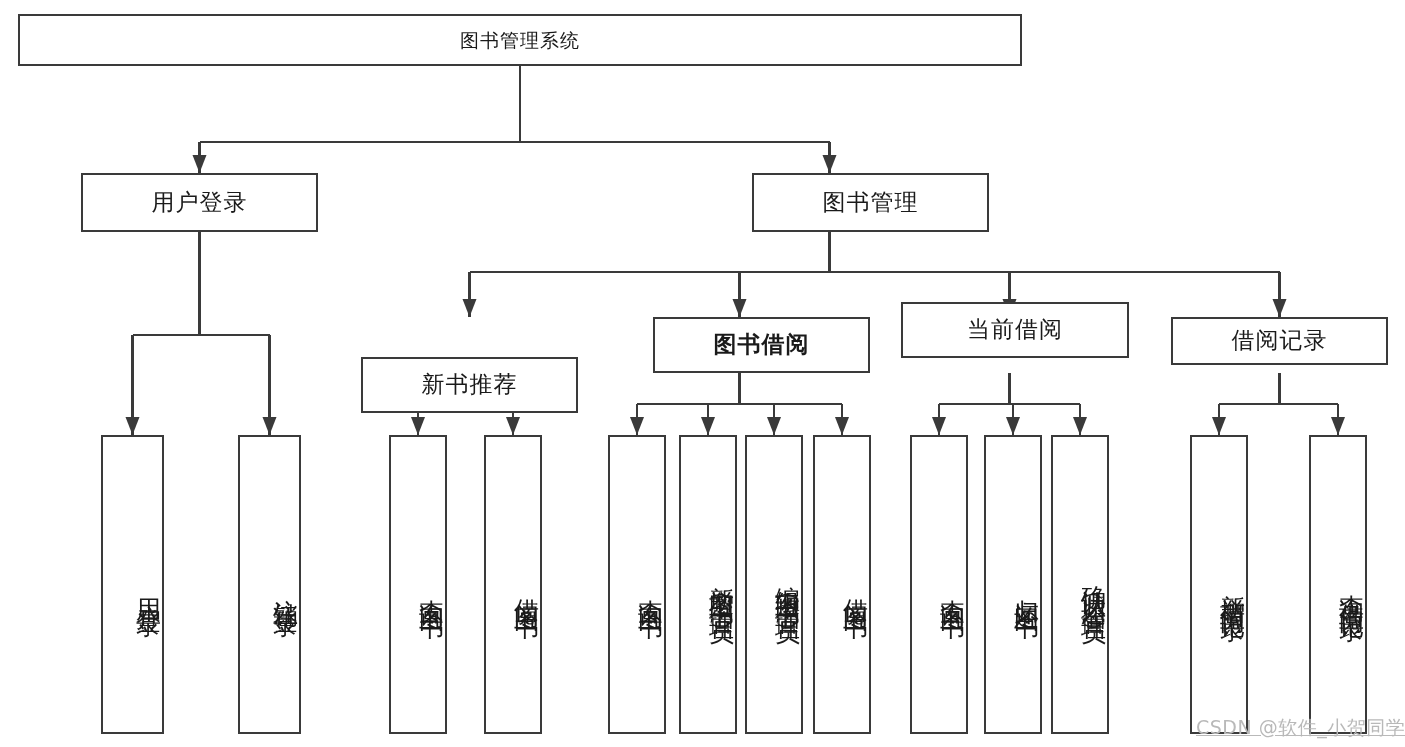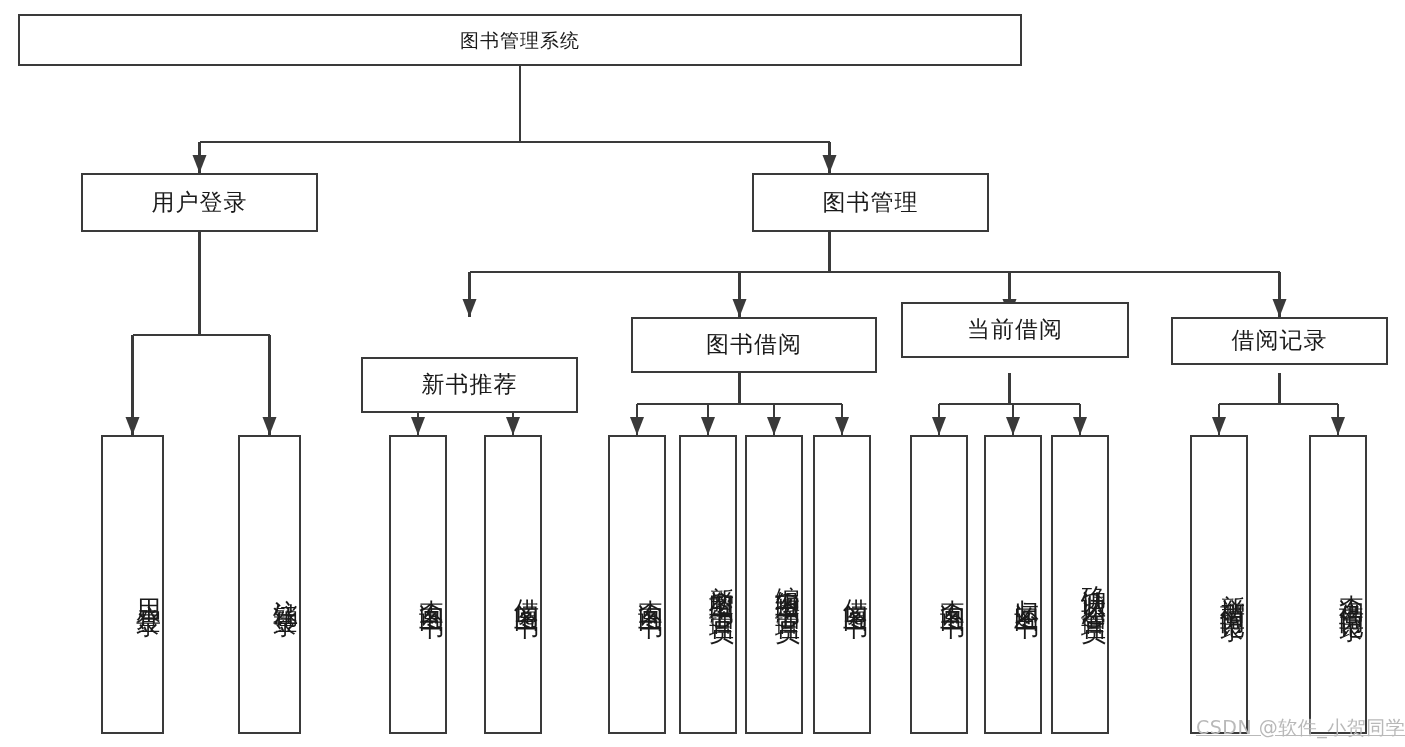--- a/index.html
+++ b/index.html
@@ -126,21 +126,21 @@
       </div>
       <div class="node horiz" style="left: 81px; top: 173px; width: 237px; height: 59px;">
         <span>用户登录</span>
       </div>
       <div class="node horiz" style="left: 752px; top: 173px; width: 237px; height: 59px;">
         <span>图书管理</span>
       </div>
       <div class="node horiz" style="left: 361px; top: 317px; width: 217px; height: 56px; margin-top: 40px;">
         <span>新书推荐</span>
       </div>
-      <div class="node horiz" style="left: 631px; top: 317px; width: 246px; height: 56px;">
+      <div class="node horiz" style="left: 653px; top: 317px; width: 217px; height: 56px; font-weight: bold;">
         <span>图书借阅</span>
       </div>
       <div class="node horiz" style="left: 901px; top: 302px; width: 228px; height: 56px; align-items: center;">
         <span>当前借阅</span>
       </div>
       <div class="node horiz" style="left: 1171px; top: 317px; width: 217px; height: 48px;">
         <span>借阅记录</span>
       </div>
       <div class="node vert" style="left: 101px; top: 435px; width: 63px; height: 299px;">
         <span>用户登录</span>

